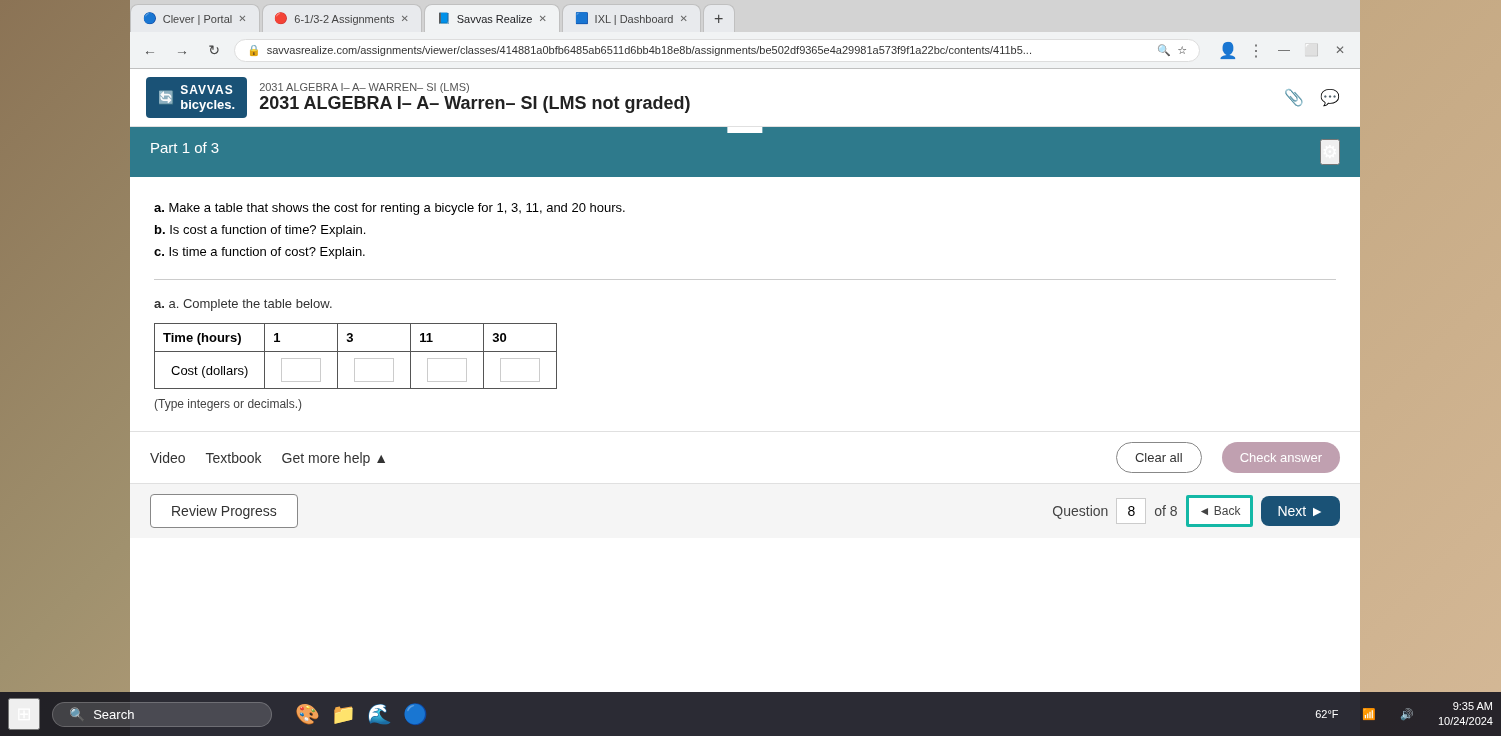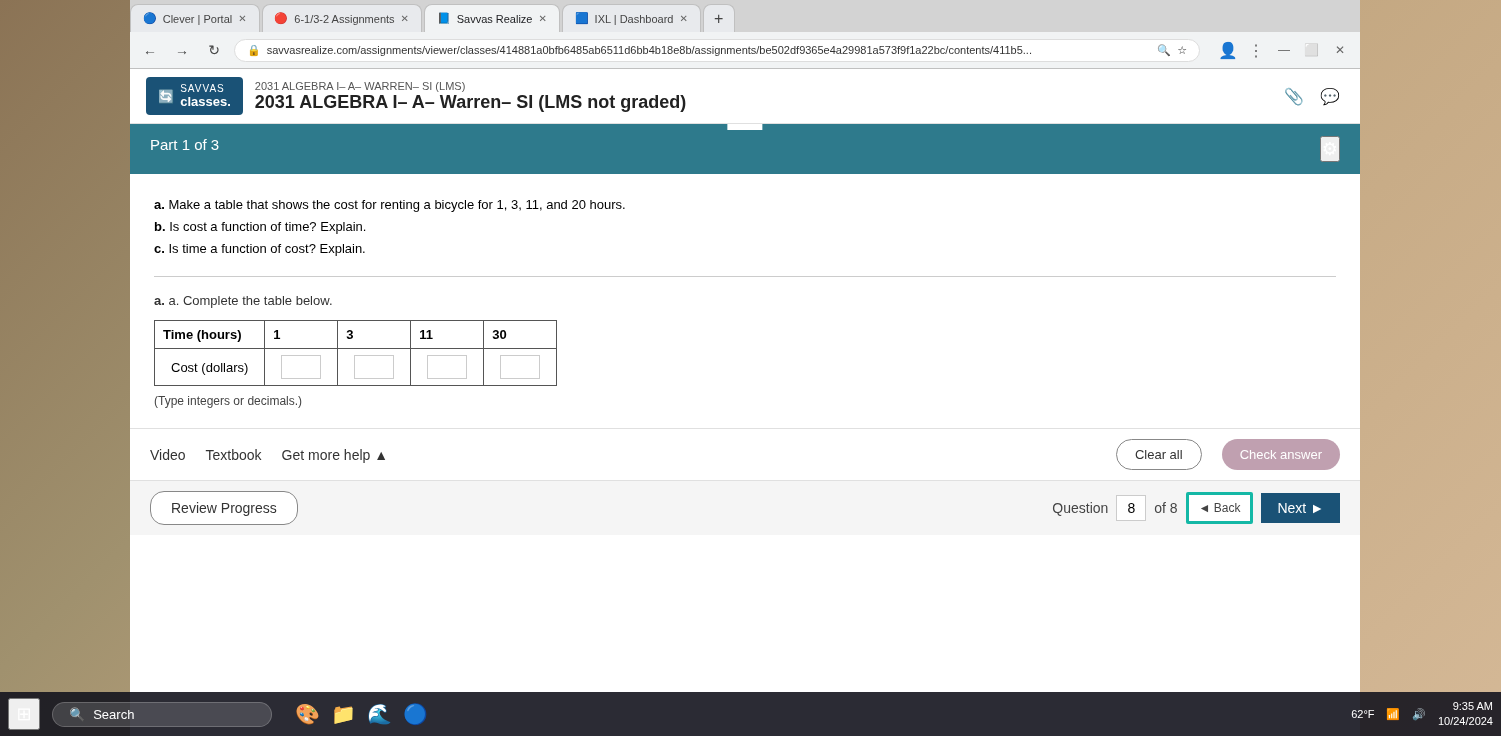--- a/index.html
+++ b/index.html
@@ -342,21 +342,21 @@
       padding: 10px 20px;
       display: flex;
       align-items: center;
       justify-content: space-between;
     }
 
     .review-progress-btn {
       border: 1px solid #888;
       background: #fff;
       padding: 8px 20px;
-      border-radius: 14px;
+      border-radius: 4px;
       cursor: pointer;
       font-size: 14px;
       color: #333;
       font-weight: 500;
     }
 
     .question-nav {
       display: flex;
       align-items: center;
       gap: 8px;
@@ -387,21 +387,21 @@
       font-size: 12px;
       color: #444;
       border-radius: 2px;
     }
 
     .next-btn {
       background: #1a5276;
       color: #fff;
       border: none;
       padding: 7px 16px;
-      border-radius: 0;
+      border-radius: 8px;
       cursor: pointer;
       font-size: 14px;
       font-weight: 500;
       display: flex;
       align-items: center;
       gap: 6px;
     }
 
     
     .taskbar {
@@ -456,21 +456,21 @@
       align-items: center;
       justify-content: center;
       cursor: pointer;
       border-radius: 4px;
     }
 
     .taskbar-right {
       margin-left: auto;
       display: flex;
       align-items: center;
-      gap: 12px;
+      gap: 24px;
       color: #fff;
       font-size: 11px;
     }
 
     .taskbar-time {
       text-align: right;
       line-height: 1.4;
     }
   </style>
 </head>
@@ -523,22 +523,22 @@
         <button class="browser-action-btn" style="font-size:12px;">⬜</button>
         <button class="browser-action-btn" style="font-size:12px;">✕</button>
       </div>
     </div>
   </div>
 
   <div class="savvas-header">
     <div class="savvas-logo">
       <span>🔄</span>
       <div>
-        <div style="font-size:10px; font-weight:normal; letter-spacing:1px;">SAVVAS</div>
-        <div>classes.</div>
+        <div style="font-size:12px; font-weight:bold; letter-spacing:1px;">SAVVAS</div>
+        <div>bicycles.</div>
       </div>
     </div>
     <div>
       <div class="savvas-breadcrumb">2031 ALGEBRA I– A– WARREN– SI (LMS)</div>
       <div class="savvas-title">2031 ALGEBRA I– A– Warren– SI (LMS not graded)</div>
     </div>
     <div class="header-right">
       <button class="header-icon-btn">📎</button>
       <button class="header-icon-btn">💬</button>
     </div>

